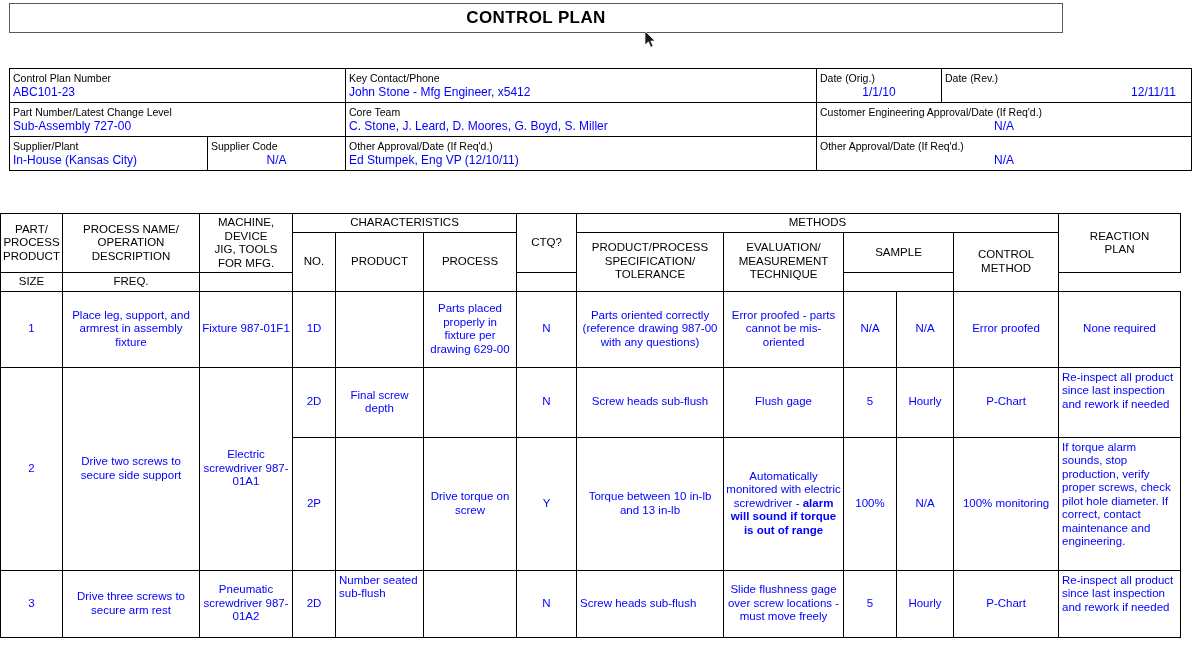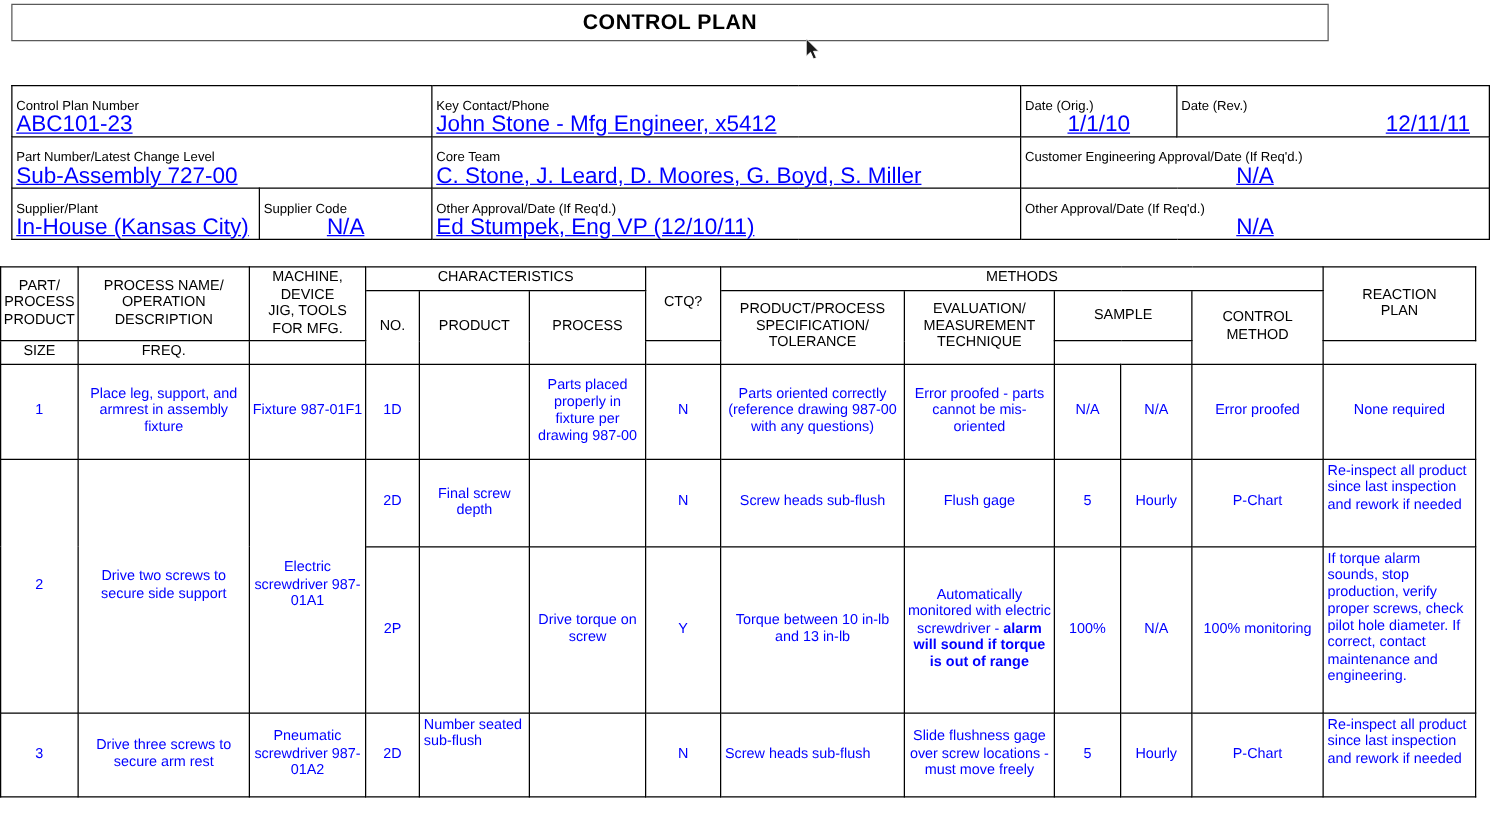--- a/index.html
+++ b/index.html
@@ -63,36 +63,35 @@
 
   
   .header-table {
     position: absolute;
     left: 9px;
     top: 68px;
     width: 1182px;
   }
   .hdr-cell {
     position: relative;
-    padding: 11px 3px 2px 3px;
+    padding: 4px 3px 2px 3px;
     height: 29px;
     box-sizing: border-box;
   }
   .hdr-label {
     font-size: 10.5px;
     line-height: 11px;
     color: #000000;
     white-space: nowrap;
   }
   .hdr-value {
-    font-size: 18px;
+    font-size: 12px;
     line-height: 16px;
     color: #0000ff;
     white-space: nowrap;
-    text-decoration: underline;
   }
   .hdr-value.center {
     text-align: center;
   }
   .hdr-value.right {
     text-align: right;
     padding-right: 12px;
   }
 
   
@@ -278,21 +277,21 @@
       <td class="colhdr">SIZE</td>
       <td class="colhdr">FREQ.</td>
     </tr>
 
     <tr style="height:76px">
       <td class="cell">1</td>
       <td class="cell">Place leg, support, and armrest in assembly fixture</td>
       <td class="cell">Fixture 987-01F1</td>
       <td class="cell">1D</td>
       <td class="cell"></td>
-      <td class="cell">Parts placed properly in fixture per drawing 987-00</td>
+      <td class="cell">Parts placed properly in fixture per drawing 629-00</td>
       <td class="cell">N</td>
       <td class="cell">Parts oriented correctly (reference drawing 987-00 with any questions)</td>
       <td class="cell">Error proofed - parts cannot be mis-oriented</td>
       <td class="cell">N/A</td>
       <td class="cell">N/A</td>
       <td class="cell">Error proofed</td>
       <td class="cell">None required</td>
     </tr>
 
     <tr style="height:70px">

